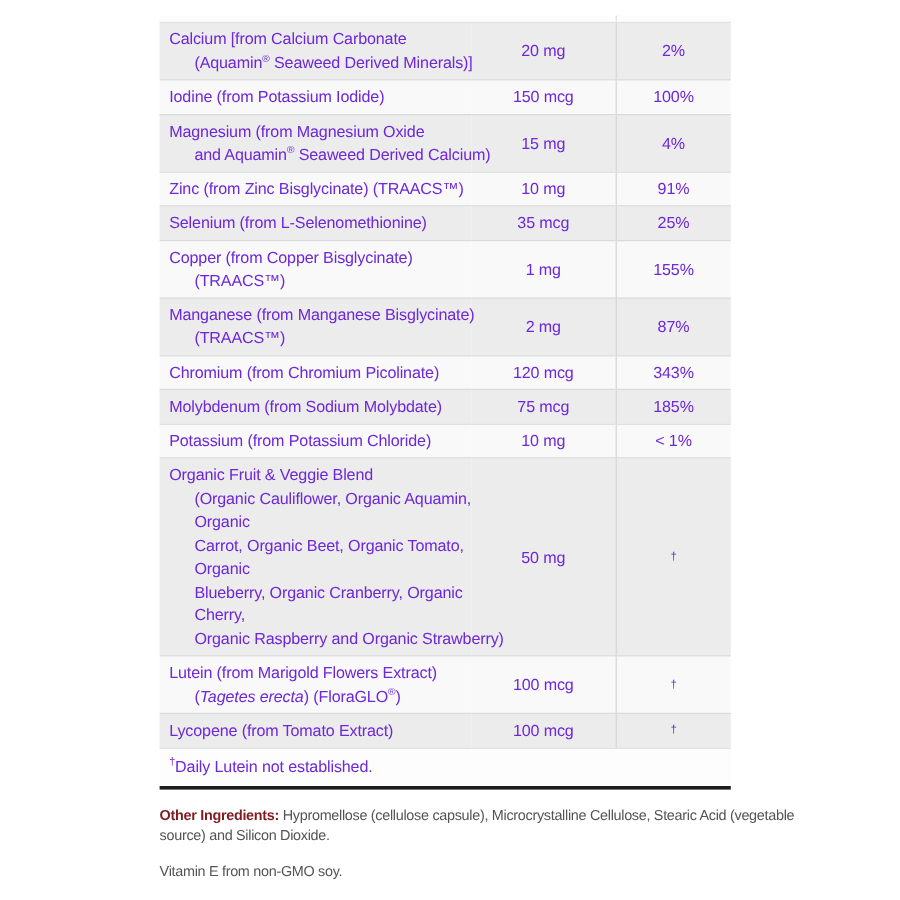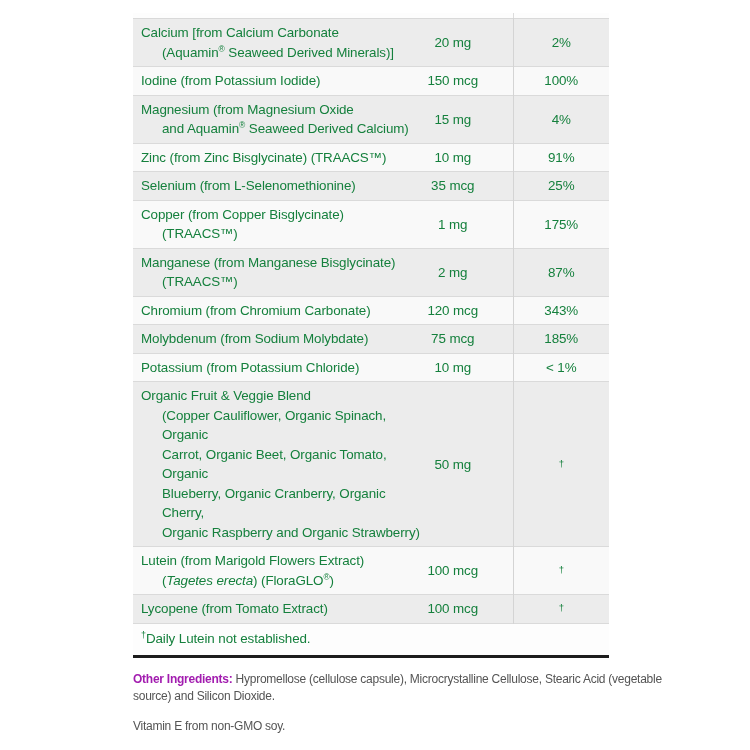--- a/index.html
+++ b/index.html
@@ -27,21 +27,21 @@
     bottom: 0;
     width: 1px;
     background: #dddddd;
   }
   table.facts {
     border-collapse: collapse;
     table-layout: fixed;
     width: 476px;
     border-top: 1px solid #d9d9d9;
     font-size: 13.4px;
-    color: #15803d;
+    color: #6d28d9;
     letter-spacing: -0.1px;
   }
   col.c-name { width: 260px; }
   col.c-amt  { width: 120px; }
   col.c-dv   { width: 96px;  }
   tr.row { border-bottom: 1px solid #dadada; }
   tr.alt  { background: #ececec; }
   tr.base { background: #f9f9f9; }
   td { vertical-align: middle; padding: 0; }
   td.name { padding: 4px 8px; overflow: visible; }
@@ -79,21 +79,21 @@
     margin-top: 0;
   }
   .note {
     margin: 13px 0 0 0;
     font-size: 12px;
     letter-spacing: -0.25px;
     color: #545454;
     line-height: 17px;
   }
   .note .note-line { display: block; white-space: nowrap; }
-  .note b { font-weight: bold; color: #a21caf; }
+  .note b { font-weight: bold; color: #7f1d1d; }
   .note.vit { }
 </style>
 </head>
 <body>
 
 <div class="sheet">
 
   <div class="cutoff">
     <div class="cutoff-div"></div>
   </div>
@@ -141,33 +141,33 @@
           </td>
           <td class="amt">35 mcg</td>
           <td class="dv">25%</td>
         </tr>
         <tr class="row base">
           <td class="name">
             <div class="line"><span>Copper (from Copper Bisglycinate)</span></div>
             <div class="line cont"><span>(TRAACS™)</span></div>
           </td>
           <td class="amt">1 mg</td>
-          <td class="dv">175%</td>
+          <td class="dv">155%</td>
         </tr>
         <tr class="row alt">
           <td class="name">
             <div class="line"><span>Manganese (from Manganese Bisglycinate)</span></div>
             <div class="line cont"><span>(TRAACS™)</span></div>
           </td>
           <td class="amt">2 mg</td>
           <td class="dv">87%</td>
         </tr>
         <tr class="row base">
           <td class="name">
-            <div class="line"><span>Chromium (from Chromium Carbonate)</span></div>
+            <div class="line"><span>Chromium (from Chromium Picolinate)</span></div>
           </td>
           <td class="amt">120 mcg</td>
           <td class="dv">343%</td>
         </tr>
         <tr class="row alt">
           <td class="name">
             <div class="line"><span>Molybdenum (from Sodium Molybdate)</span></div>
           </td>
           <td class="amt">75 mcg</td>
           <td class="dv">185%</td>
@@ -175,21 +175,21 @@
         <tr class="row base">
           <td class="name">
             <div class="line"><span>Potassium (from Potassium Chloride)</span></div>
           </td>
           <td class="amt">10 mg</td>
           <td class="dv">&lt; 1%</td>
         </tr>
         <tr class="row alt">
           <td class="name">
             <div class="line"><span>Organic Fruit &amp; Veggie Blend</span></div>
-            <div class="line cont"><span>(Copper Cauliflower, Organic Spinach,</span></div>
+            <div class="line cont"><span>(Organic Cauliflower, Organic Aquamin,</span></div>
             <div class="line cont"><span>Organic</span></div>
             <div class="line cont"><span>Carrot, Organic Beet, Organic Tomato,</span></div>
             <div class="line cont"><span>Organic</span></div>
             <div class="line cont"><span>Blueberry, Organic Cranberry, Organic</span></div>
             <div class="line cont"><span>Cherry,</span></div>
             <div class="line cont"><span>Organic Raspberry and Organic Strawberry)</span></div>
           </td>
           <td class="amt">50 mg</td>
           <td class="dv"><span class="dv-dagger">†</span></td>
         </tr>

